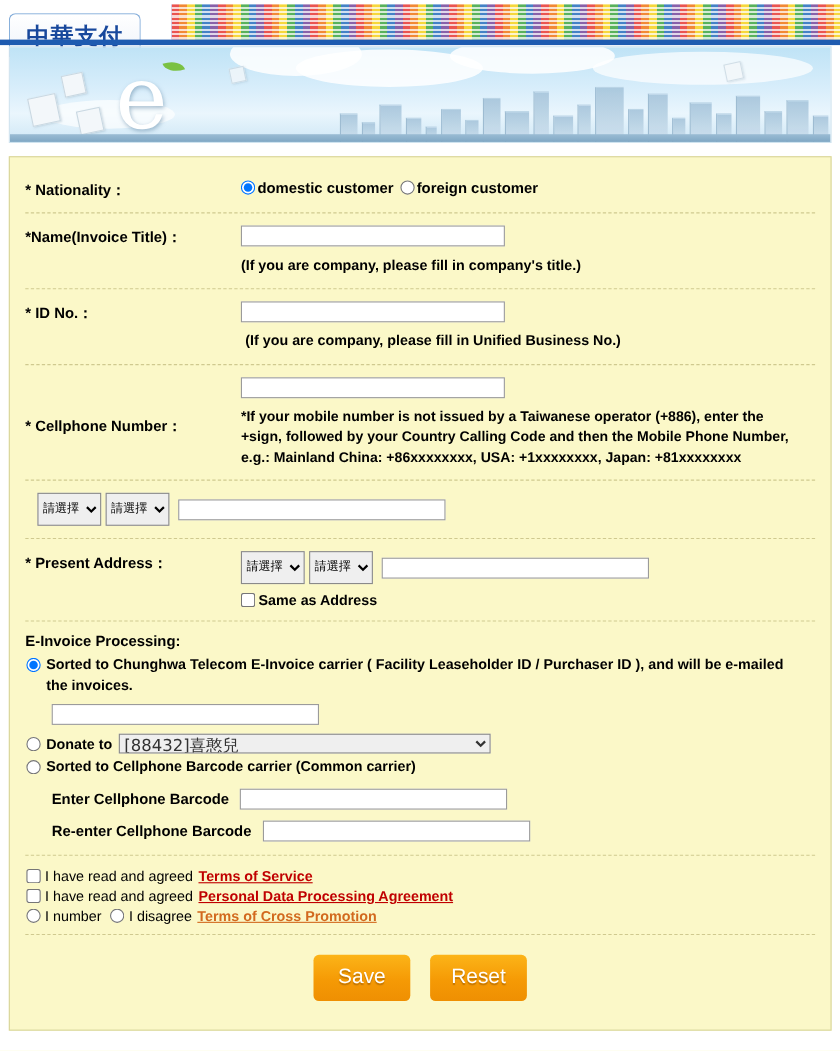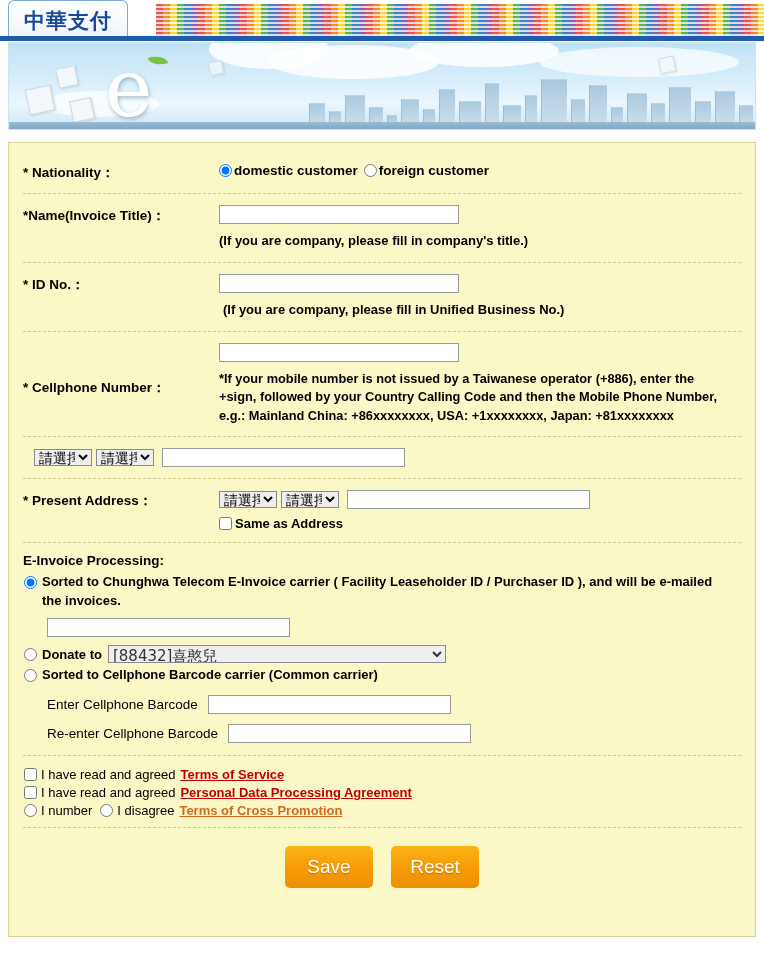--- a/index.html
+++ b/index.html
@@ -14,21 +14,21 @@
   }
 
   
   .header {
     position: relative;
     height: 42px;
     background: #ffffff;
   }
   .logo-tab {
     position: absolute;
-    left: 8px; top: 0;
+    left: 8px; top: 12px;
     width: 120px; height: 40px;
     background: linear-gradient(#ffffff, #eef3fa);
     border: 1px solid #7ba7d7;
     border-bottom: none;
     border-top-left-radius: 6px;
     border-top-right-radius: 6px;
     display: flex; align-items: center; justify-content: center;
   }
   .logo-text {
     font-family: "DejaVu Sans", sans-serif;
@@ -167,22 +167,22 @@
   }
   .hint.indent { padding-left: 4px; }
   .note {
     font-weight: bold;
     font-size: 12.8px;
     line-height: 1.45;
     max-width: 510px;
   }
 
   select.twsel {
-    font-size: 14px;
-    height: 17px;
+    font-size: 11px;
+    height: 30px;
     width: 58px;
     font-family: Liberation Mono, monospace;
     border: 1px solid #8a8a8a;
   }
   .addr-line { display: flex; align-items: center; gap: 4px; }
   .addr-line input[type="text"] { width: 243px; margin-left: 4px; }
 
   .chk-inline {
     margin-top: 7px;
     font-weight: bold;
@@ -208,21 +208,21 @@
   .donate-row input[type="radio"] { margin: 0 5px 0 1px; }
   .donate-row .lbl { font-weight: bold; font-size: 13px; margin-right: 6px; }
   select.donate {
     width: 338px; height: 18px; font-size: 15px;
     font-family: "DejaVu Sans", sans-serif;
     border: 1px solid #8a8a8a; color: #333;
   }
   .barcode-row {
     display: flex; align-items: center; margin: 10px 0 0 24px;
   }
-  .barcode-row .lbl { font-weight: normal; font-size: 13.5px; margin-right: 10px; }
+  .barcode-row .lbl { font-weight: bold; font-size: 13.5px; margin-right: 10px; }
   .barcode-row input { width: 243px; }
 
   
   .agree-block { padding: 11px 0 6px 0; border-bottom: 1px dashed #cfc98f; }
   .agree-row { display: flex; align-items: center; margin-bottom: 3px; }
   .agree-row input { margin: 0 4px 0 1px; }
   .agree-row .t { font-weight: normal; font-size: 13px; }
   a.link {
     color: #c00000; font-weight: bold; font-size: 13px;
     text-decoration: underline; margin-left: 5px;

